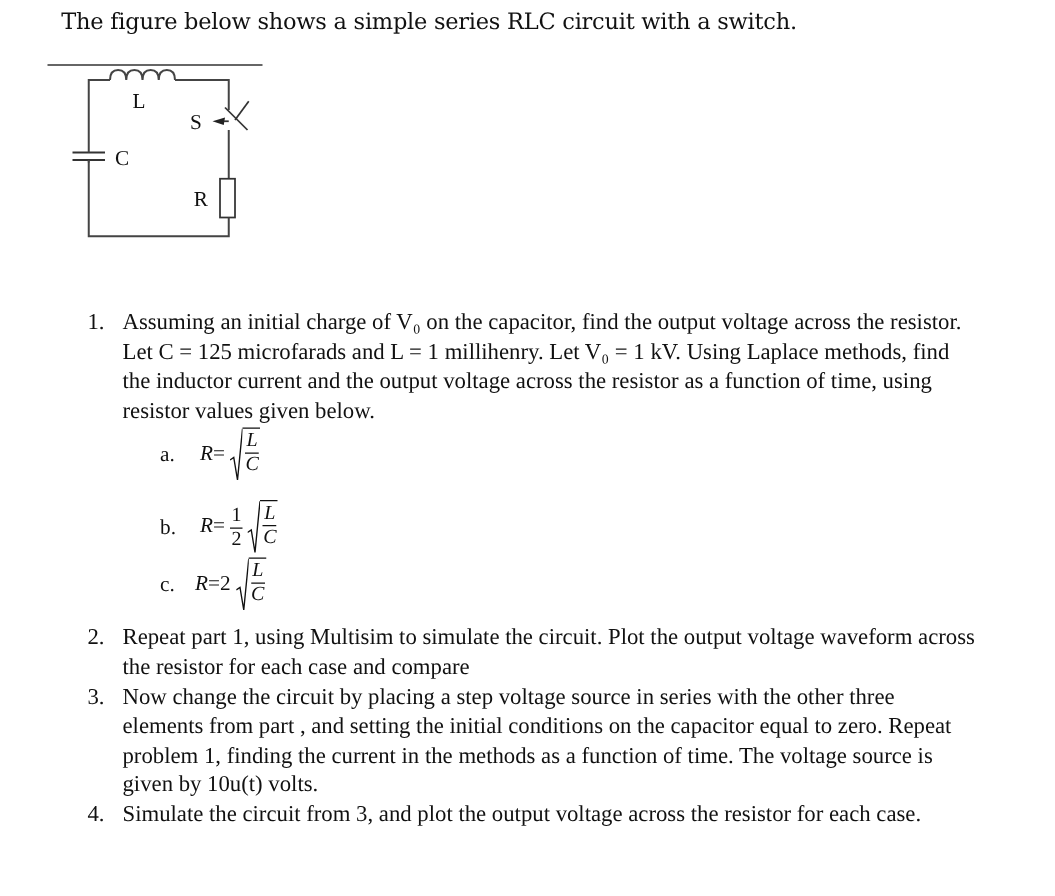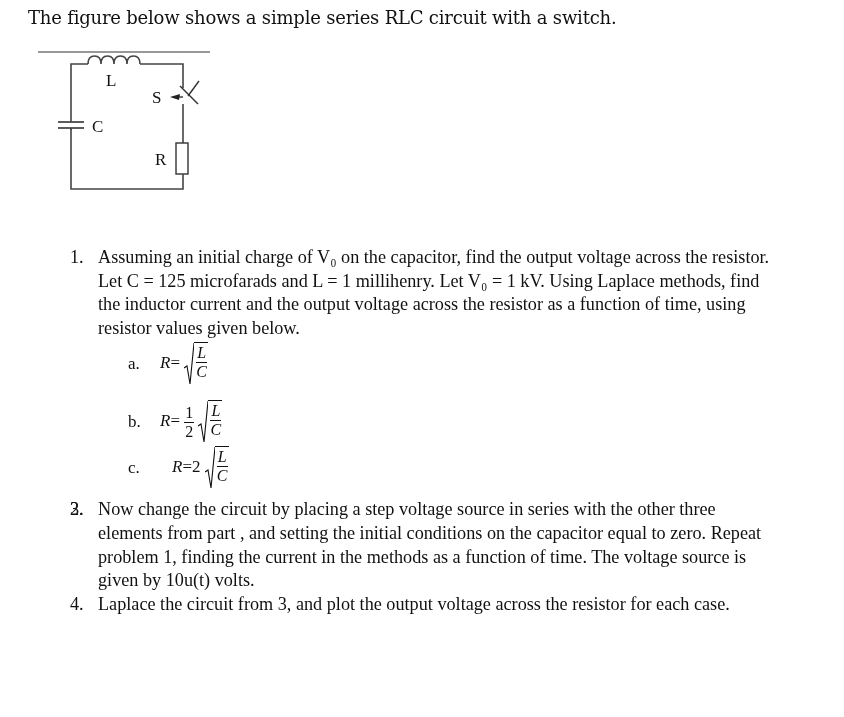--- a/index.html
+++ b/index.html
@@ -2,21 +2,21 @@
 <html><head>
 <meta charset="utf-8">
 <style>
   html, body { margin: 0; padding: 0; background: #ffffff; }
   body {
     width: 844px; height: 717px; position: relative; overflow: hidden;
     font-family: "DejaVu Serif", "Liberation Serif", serif;
     color: #111111;
   }
   .intro {
-    position: absolute; left: 28px; top: 7px;
+    position: absolute; left: 49px; top: 7px;
     font-size: 18px; letter-spacing: -0.2px;
   }
   .circuit { position: absolute; left: 0; top: 0; }
   .circuit text { font-family: "Liberation Serif", serif; font-size: 17px; fill: #111; }
   .list {
     position: absolute; left: 64px; top: 246px; width: 720px;
     font-family: "Liberation Serif", serif;
     font-size: 18.2px; line-height: 23.6px;
   }
   .item { position: relative; padding-left: 34px; }
@@ -97,35 +97,36 @@
         <svg width="10" height="44" viewBox="0 0 10 44">
             <polyline points="0,26 3,24 6,42 10,1" fill="none" stroke="#111" stroke-width="1.1"></polyline>
           </svg>
         <span class="radicand"><span class="frac"><i class="top">L</i><i class="bot">C</i></span></span>
       </span>
     </span>
   </div>
 
   <div class="sub" style="height:44px;">
     <span class="letter" style="top:2px;">c.</span>
-    <span class="math" style="left:108px; top:-8px;">
+    <span class="math" style="left:92px; top:-8px;">
       <i>R</i><span>=</span><span>2</span>
       <span class="sqrt">
         <svg width="10" height="44" viewBox="0 0 10 44">
             <polyline points="0,26 3,24 6,42 10,1" fill="none" stroke="#111" stroke-width="1.1"></polyline>
           </svg>
         <span class="radicand"><span class="frac"><i class="top">L</i><i class="bot">C</i></span></span>
       </span>
     </span>
   </div>
 
   <div class="item">
     <span class="num">2.</span>
+    <span>Repeat part 1, using Multisim to simulate the circuit. Plot the output voltage waveform across the resistor for each case and compare</span>
   </div>
   <div class="item">
     <span class="num">3.</span>
     <span>Now change the circuit by placing a step voltage source in series with the other three elements from part , and setting the initial conditions on the capacitor equal to zero.  Repeat problem 1, finding the current in the methods as a function of time.  The voltage source is given by 10u(t) volts.</span>
   </div>
   <div class="item">
     <span class="num">4.</span>
-    <span>Laplace the circuit from 3, and plot the output voltage across the resistor for each case.</span>
+    <span>Simulate the circuit from 3, and plot the output voltage across the resistor for each case.</span>
   </div>
 </div>
 
 </body></html>

